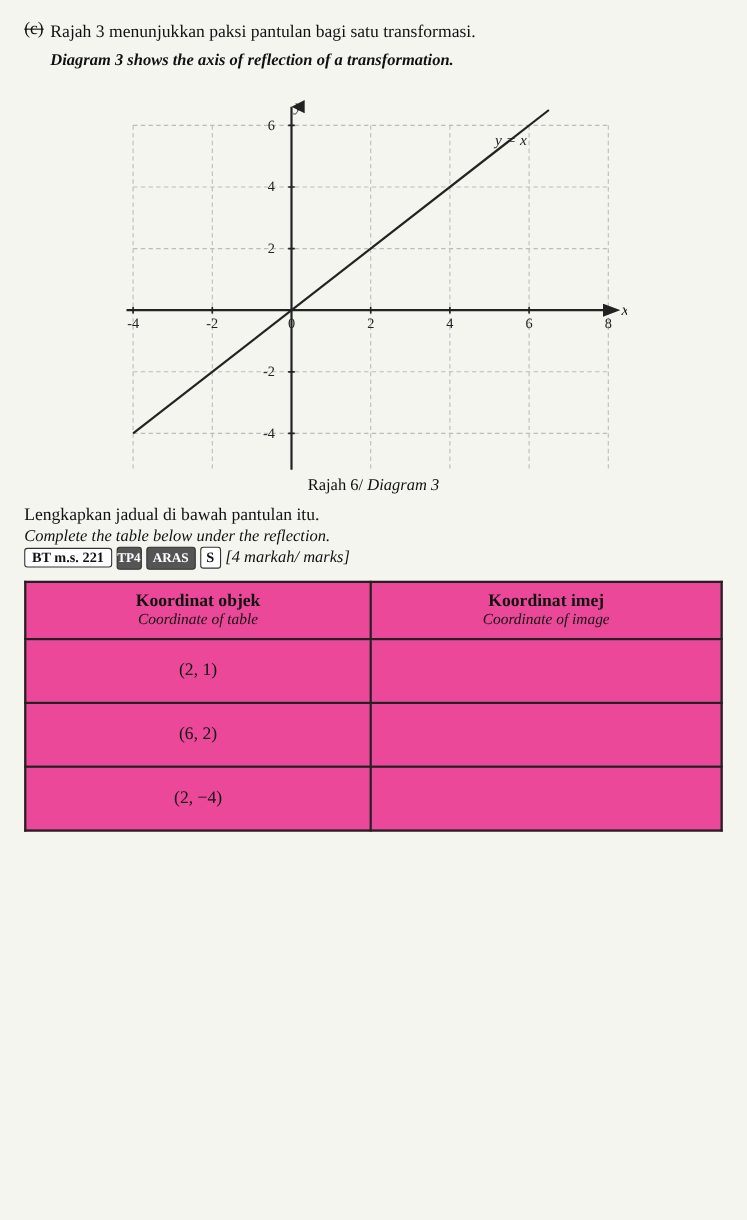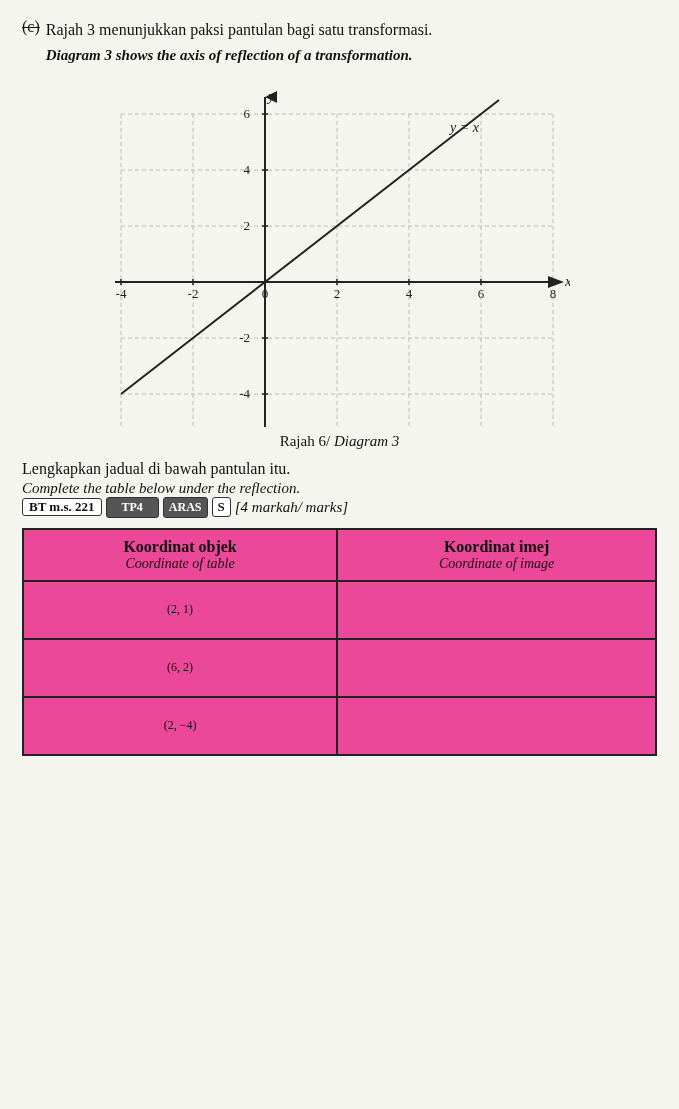--- a/index.html
+++ b/index.html
@@ -79,21 +79,21 @@
       border-radius: 3px;
       padding: 0 6px;
       font-size: 13px;
       font-weight: bold;
       background: #fff;
     }
     .badge-tp4 {
       background: #555;
       color: #fff;
       font-size: 12px;
-      padding: 2px 15px;
+      padding: 2px 0;
     }
     .badge-aras {
       background: #555;
       color: #fff;
       font-size: 12px;
       padding: 2px 5px;
     }
     .badge-s {
       background: #fff;
       border: 1.5px solid #333;
@@ -122,21 +122,21 @@
       font-weight: bold;
     }
     .coord-table th .en-header {
       font-style: italic;
       font-weight: normal;
       font-size: 14px;
       display: block;
     }
     .coord-table td {
       padding: 12px 10px;
-      font-size: 12px;
+      font-size: 16px;
       height: 58px;
     }
   </style>
 </head>
 <body>
 
 <div class="question-header">
   <span class="question-label">(c)</span>
   <div class="question-text-block">
     <div class="question-text-ms">Rajah 3 menunjukkan paksi pantulan bagi satu transformasi.</div>

